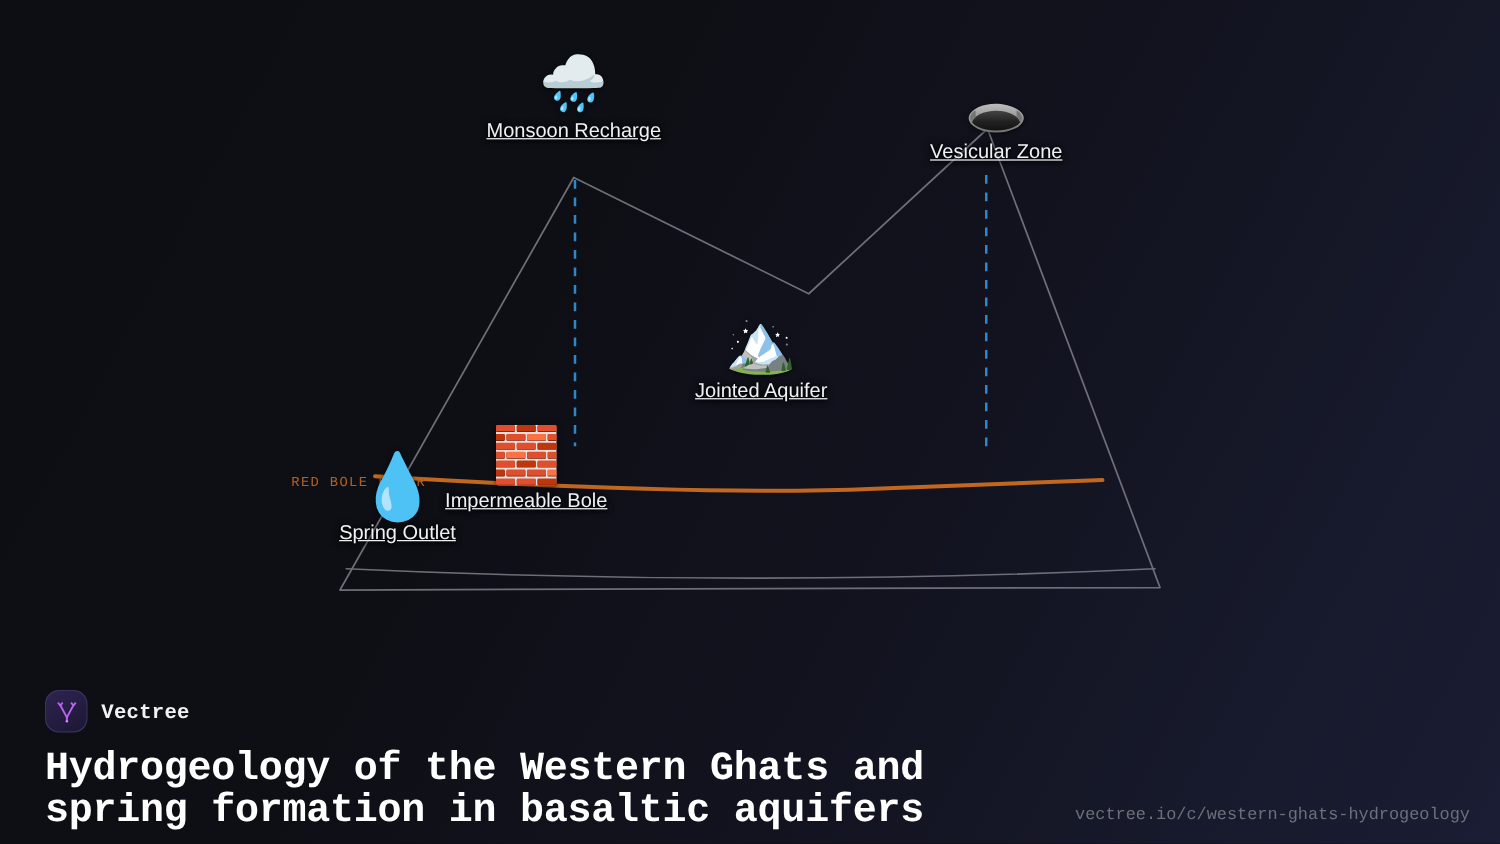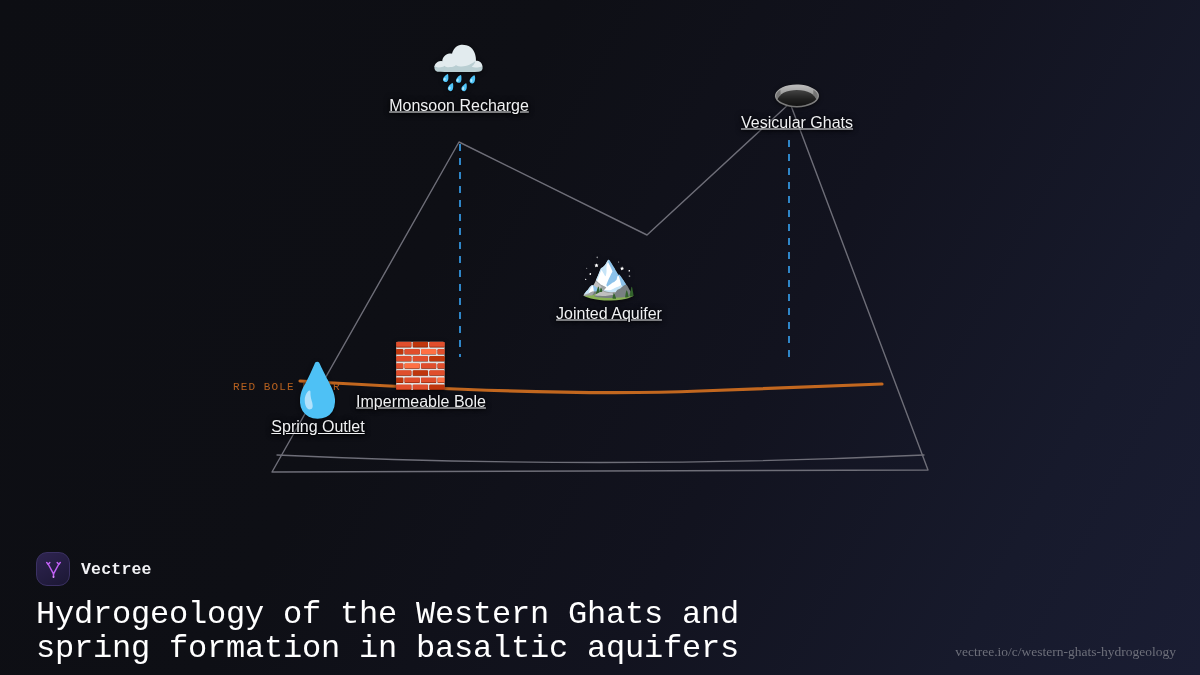--- a/index.html
+++ b/index.html
@@ -143,29 +143,29 @@
     display: flex;
     align-items: flex-end;
     justify-content: space-between;
     gap: 18px;
   }
 
   #page-title {
     color: #ffffff;
     font-family: "Liberation Mono", monospace;
     font-size: 32px;
-    font-weight: normal;
+    font-weight: bold;
     line-height: 1.06;
     letter-spacing: -0.2px;
     max-width: 815px;
   }
 
   #page-url {
     color: #6d6f7a;
-    font-family: Liberation Serif, serif;
+    font-family: Liberation Mono, monospace;
     font-size: 13.5px;
     white-space: nowrap;
     padding-bottom: 6px;
   }
 </style>
 </head>
 <body>
 
 <div id="bg-gradient"></div>
 
@@ -186,21 +186,21 @@
 
   <div id="bole-annotation">RED BOLE LAYER</div>
 
   <div class="node" id="node-monsoon">
     <span class="node-emoji">🌧️</span>
     <span class="node-label">Monsoon Recharge</span>
   </div>
 
   <div class="node" id="node-vesicular">
     <span class="node-emoji">🕳️</span>
-    <span class="node-label">Vesicular Ghats</span>
+    <span class="node-label">Vesicular Zone</span>
   </div>
 
   <div class="node" id="node-jointed">
     <span class="node-emoji">🏔️</span>
     <span class="node-label">Jointed Aquifer</span>
   </div>
 
   <div class="node" id="node-brick">
     <span class="node-emoji">🧱</span>
     <span class="node-label">Impermeable Bole</span>

